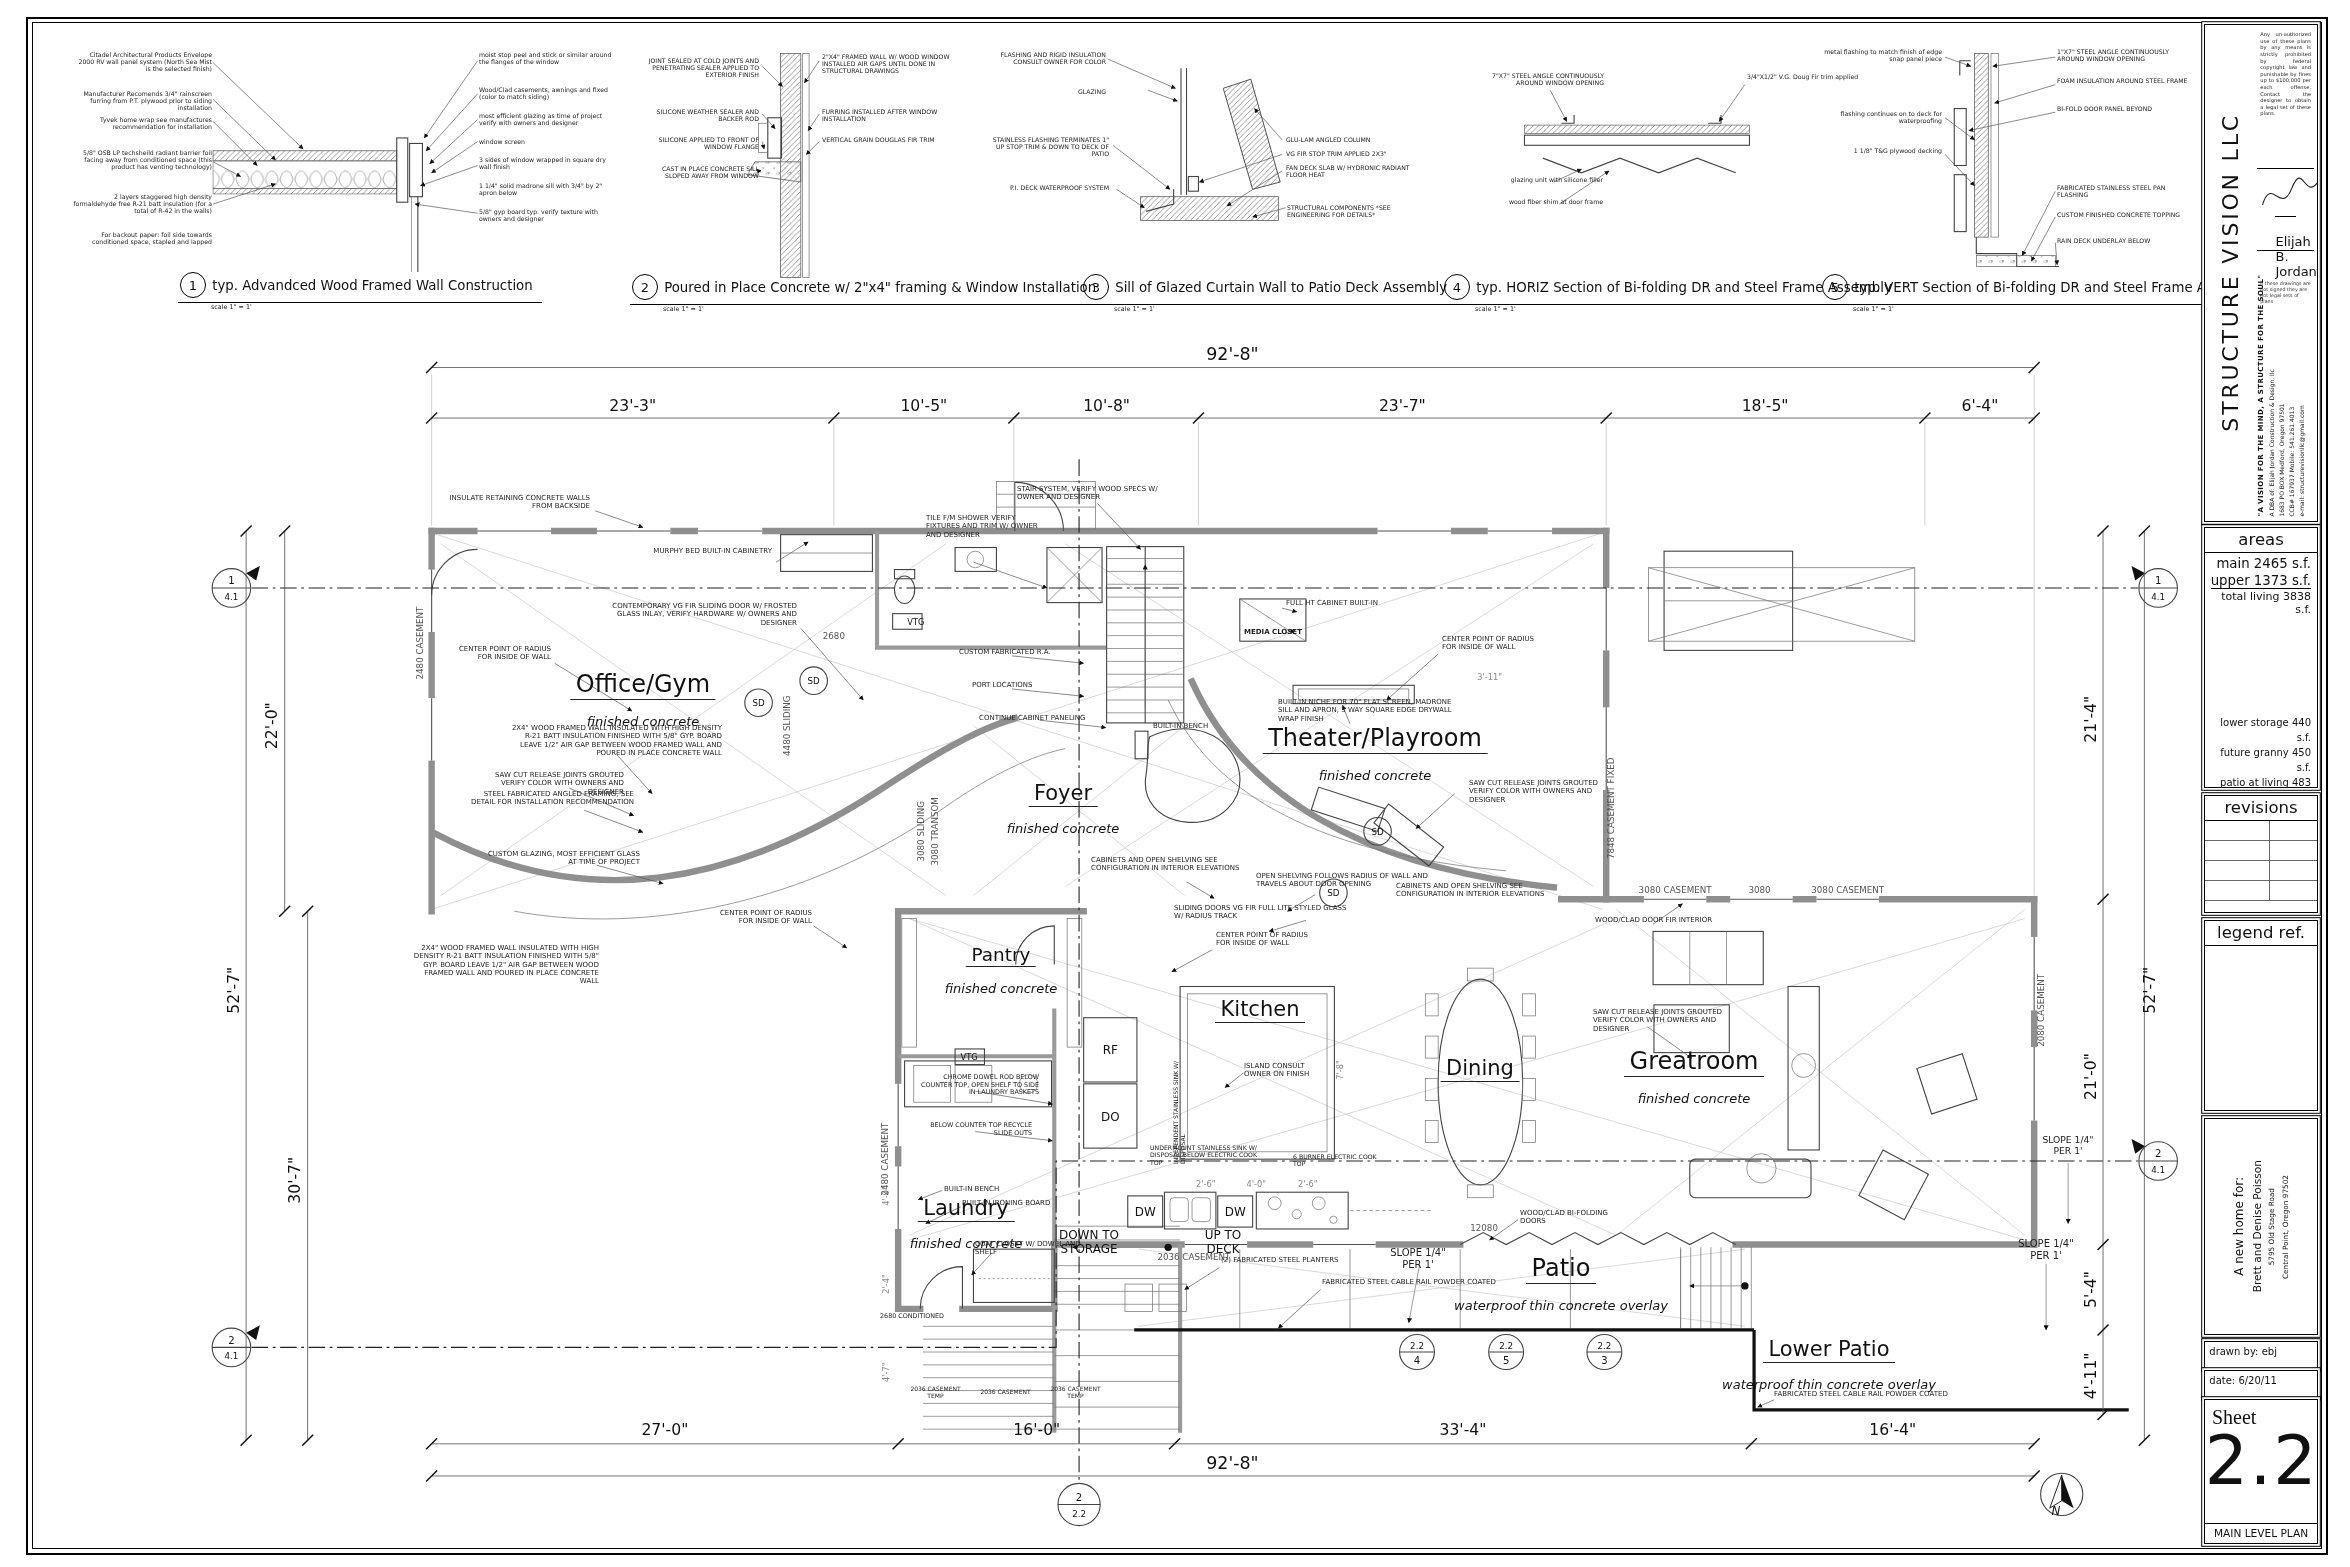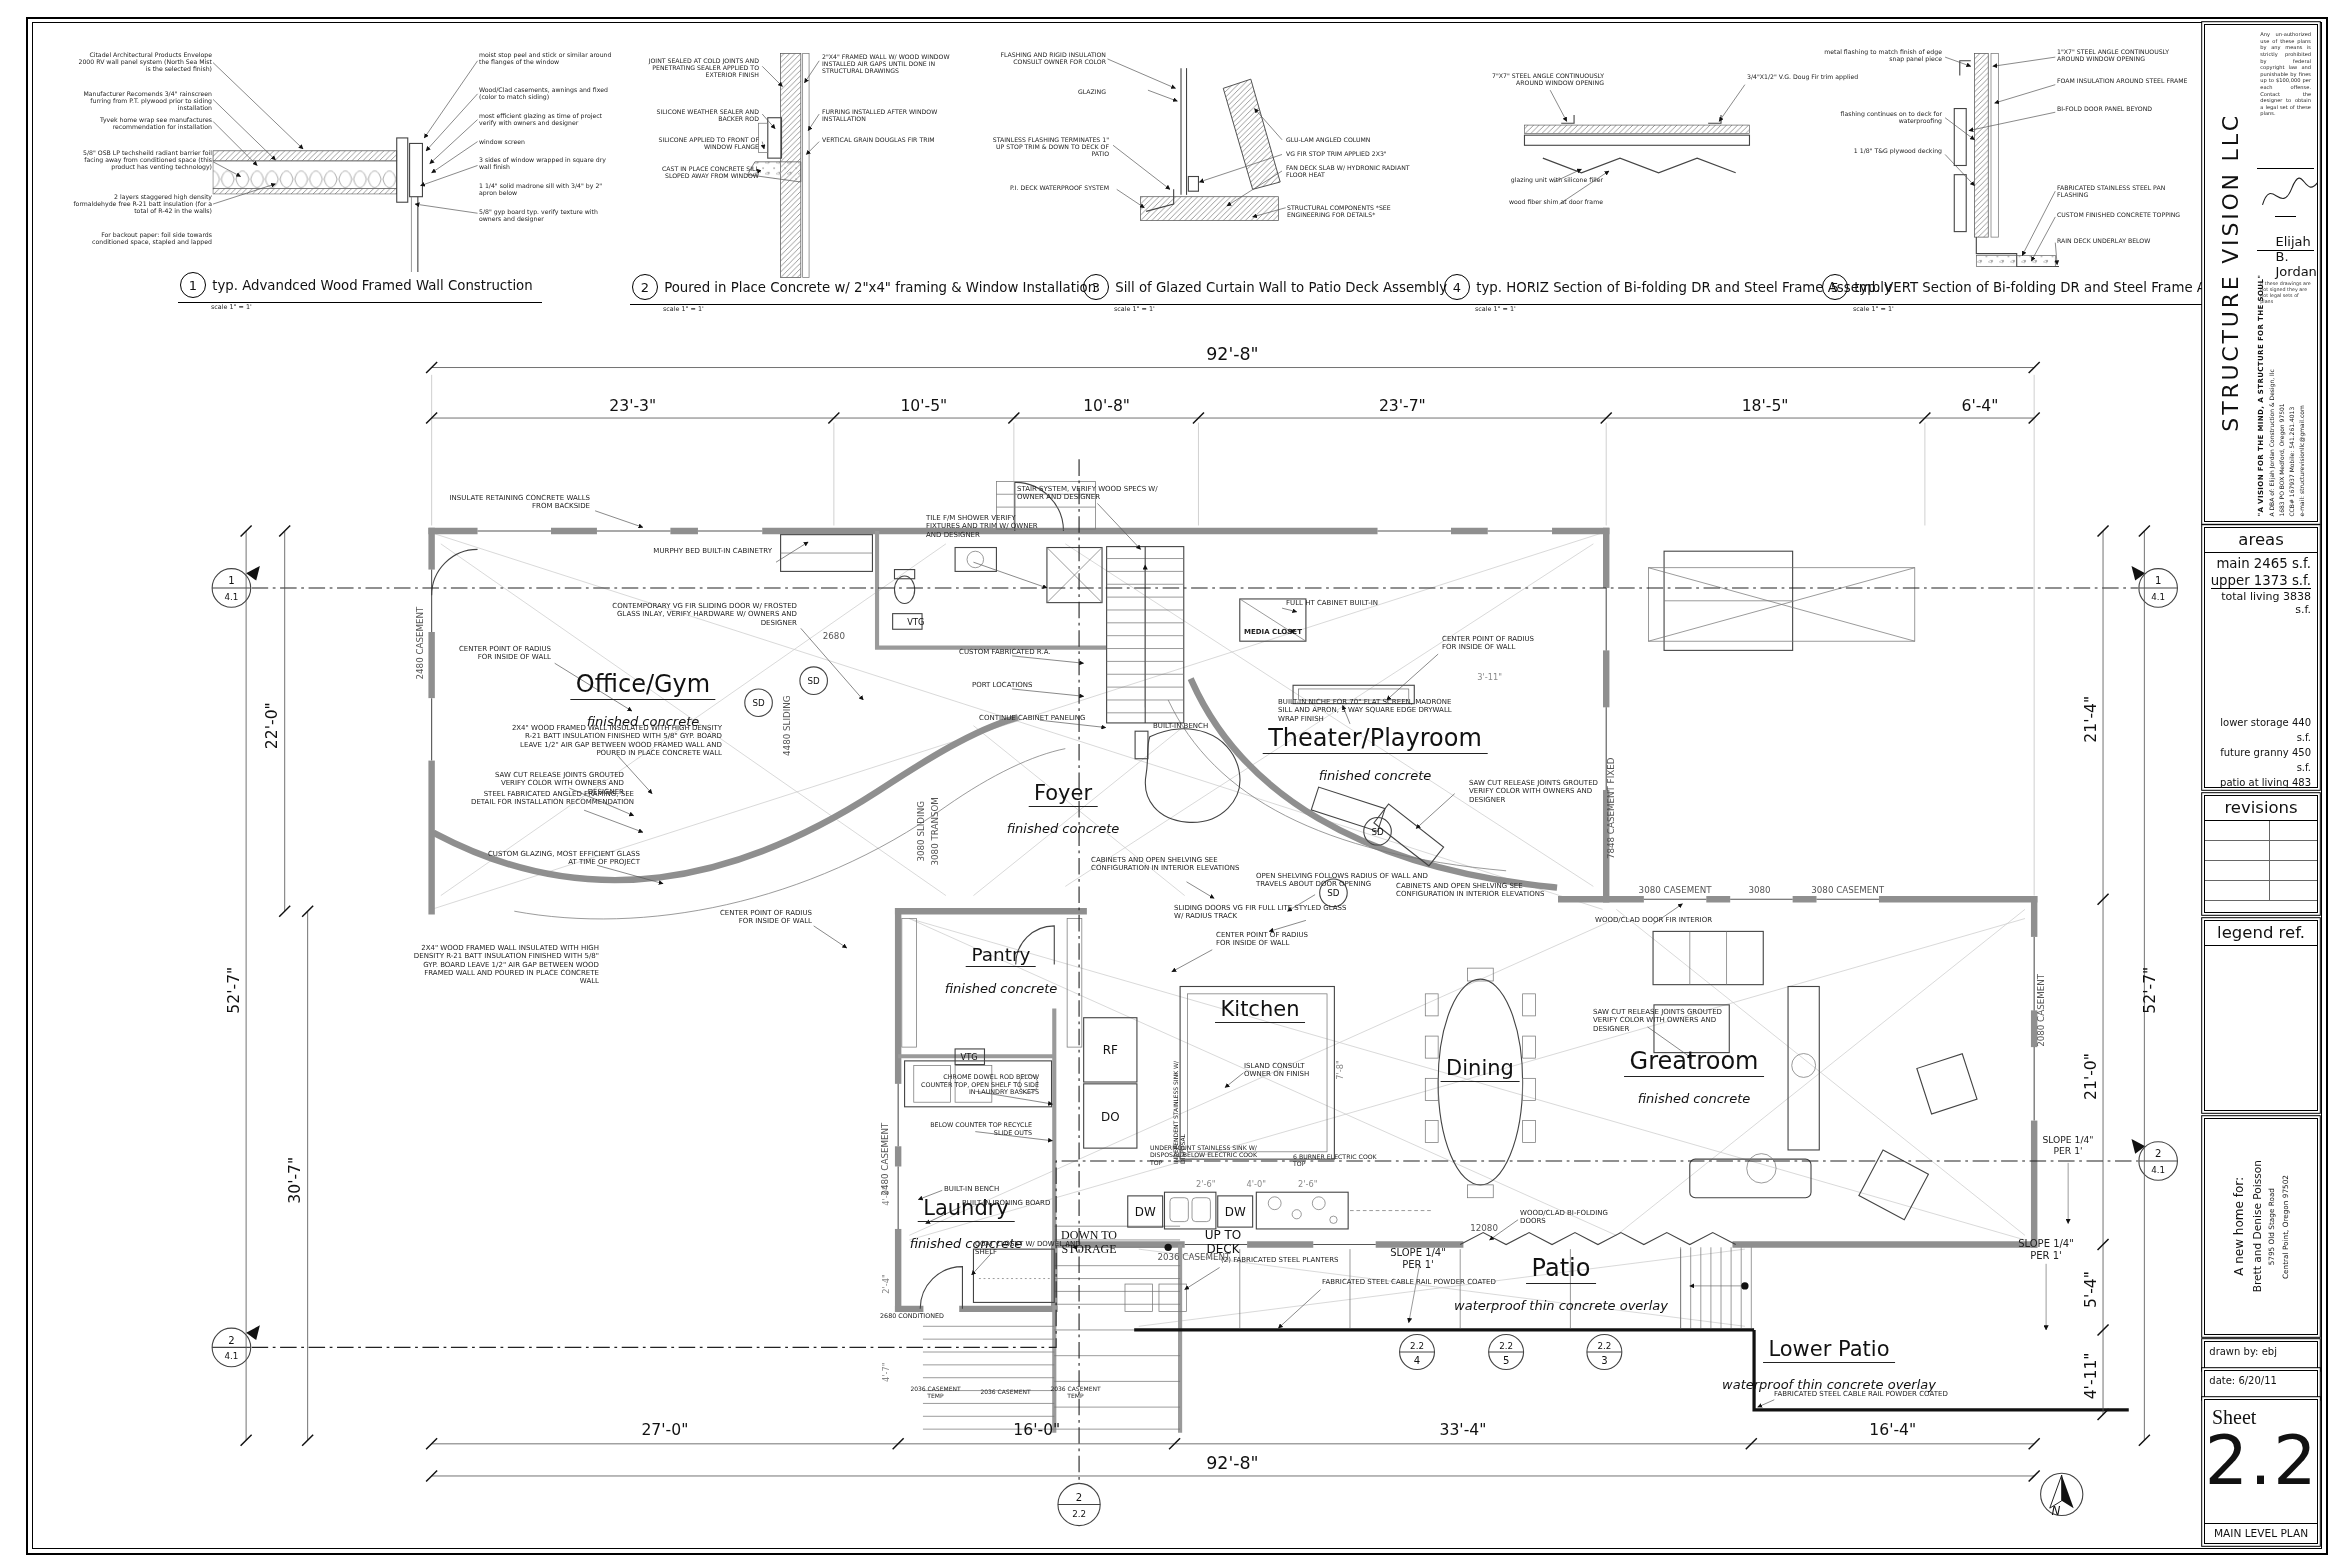--- a/index.html
+++ b/index.html
@@ -715,21 +715,21 @@
   </div>
   <div class="room" style="left:1561px;top:1254px;">
     <div class="rn">Patio</div>
     <div class="rs">waterproof thin concrete overlay</div>
   </div>
   <div class="room md" style="left:1829px;top:1337px;">
     <div class="rn">Lower Patio</div>
     <div class="rs">waterproof thin concrete overlay</div>
   </div>
 
-  <div class="dirlbl" style="left:1089px;top:1229px;font-family:Liberation Serif, serif;">
+  <div class="dirlbl" style="left:1089px;top:1229px;">
     <div>DOWN TO</div>
     <div>STORAGE</div>
   </div>
   <div class="dirlbl" style="left:1223px;top:1229px;">
     <div>UP TO</div>
     <div>DECK</div>
   </div>
 
   <div class="ann ac" style="left:1383px;top:1247px;width:70px;font-size:10px;">SLOPE 1/4" PER 1'</div>
   <div class="ann ac" style="left:2011px;top:1238px;width:70px;font-size:10px;">SLOPE 1/4" PER 1'</div>

